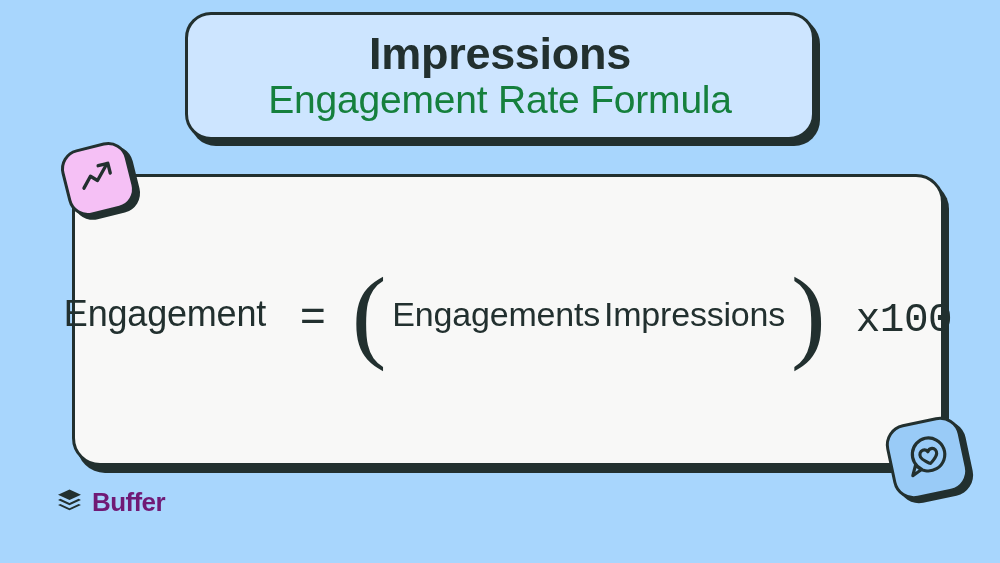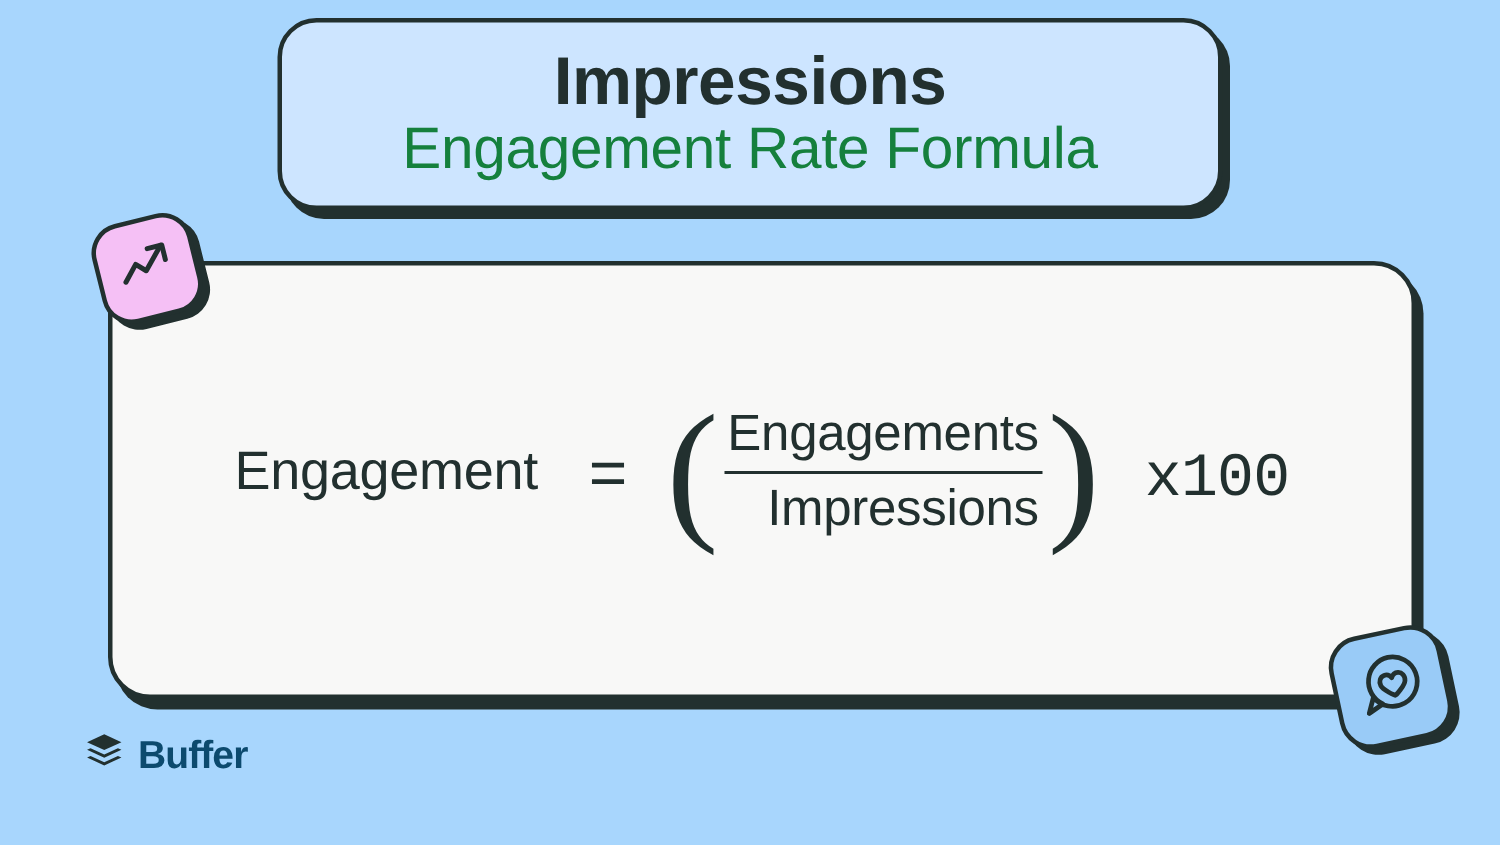--- a/index.html
+++ b/index.html
@@ -91,22 +91,22 @@
     font-weight:300;
     line-height:0.82;
     color:#22302f;
     font-family:"Liberation Serif", serif;
   }
   .paren-l{ margin-right:4px; }
   .paren-r{ margin-left:4px; }
 
   .fraction{
     display:flex;
-    flex-direction:column;
-    align-items:flex-end;
+    flex-direction:row;
+    align-items:flex-start;
     font-size:34px;
     letter-spacing:-0.2px;
     line-height:1.24;
   }
   .fraction .bar{
     width:100%;
     height:2px;
     background:#22302f;
     margin:3px 0 2px 0;
   }
@@ -151,21 +151,21 @@
   .buffer-logo{
     position:absolute;
     left:56px; top:487px;
     display:flex;
     align-items:center;
     gap:9px;
   }
   .buffer-word{
     font-size:26px;
     font-weight:700;
-    color:#0c4a6e;
+    color:#701a75;
     letter-spacing:-0.6px;
   }
 </style>
 </head>
 <body>
 
 <div class="title-card">
   <div class="title-main">Impressions</div>
   <div class="title-sub">Engagement Rate Formula</div>
 </div>

